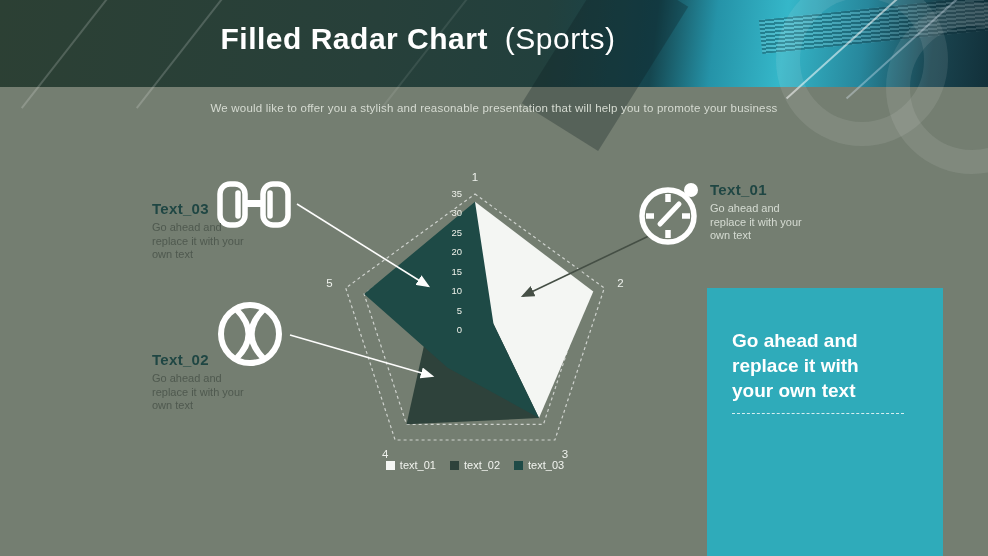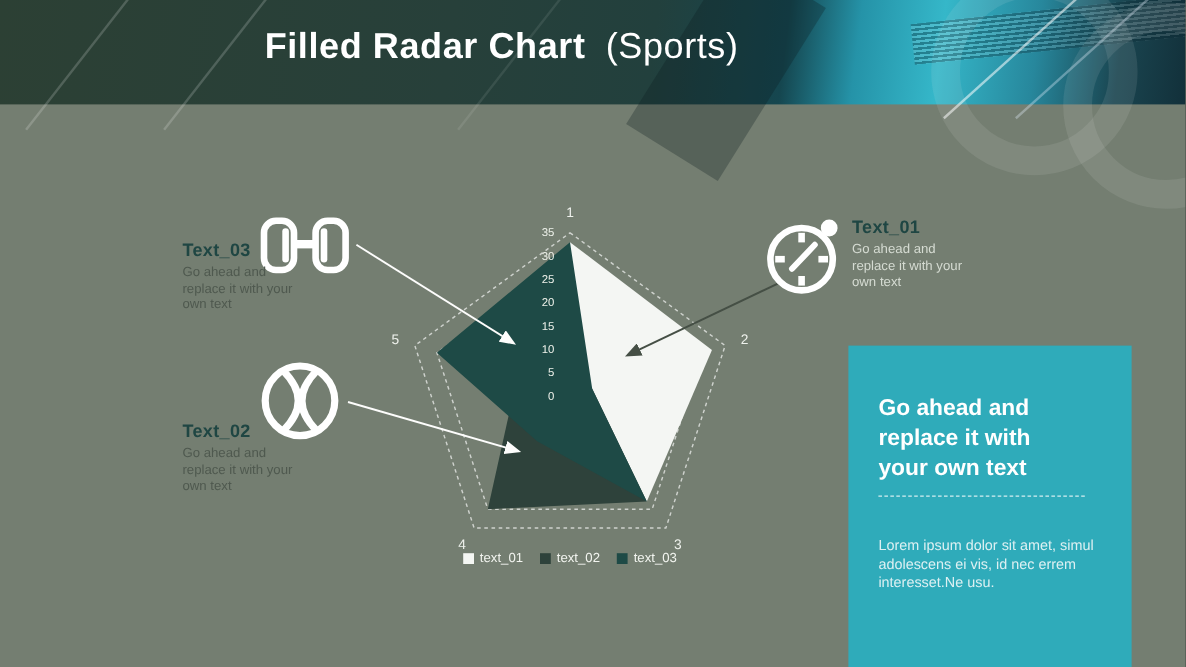--- a/index.html
+++ b/index.html
@@ -66,20 +66,21 @@
     <div class="court-line l3"></div>
     <div class="court-shadow"></div>
     <div class="court-line l4"></div>
     <div class="court-line l5"></div>
     <div class="title">
       <span class="bold">Filled Radar Chart</span>
       <span class="light">(Sports)</span>
     </div>
   </div>
 
+  <div class="subtitle">We would like to offer you a stylish and reasonable presentation that will help you to promote your business</div>
 
   <svg class="overlay" width="988" height="556" viewBox="0 0 988 556">
     <defs>
       <marker id="ah-w" markerWidth="9" markerHeight="7" refX="7" refY="3.5" orient="auto">
         <path d="M0,0 L8.5,3.5 L0,7 z" fill="#fdfdfc"></path>
       </marker>
       <marker id="ah-d" markerWidth="9" markerHeight="7" refX="7" refY="3.5" orient="auto">
         <path d="M0,0 L8.5,3.5 L0,7 z" fill="#454f45"></path>
       </marker>
     </defs>
@@ -167,16 +168,15 @@
       </span>
       <span class="item">
         <span class="sw" style="background: rgb(30, 74, 70);"></span>
         <span class="lbl">text_03</span>
       </span>
     </div>
 
   <div class="panel">
     <div class="p-hd">Go ahead and replace it with your own text</div>
     <div class="p-sep"></div>
-    <div class="p-bd">Lorem ipsum dolor sit amet, simul adolescens ei vis, id nec errem interesset.Ne usu.</div>
   </div>
 
 </div>
 
 </body></html>

